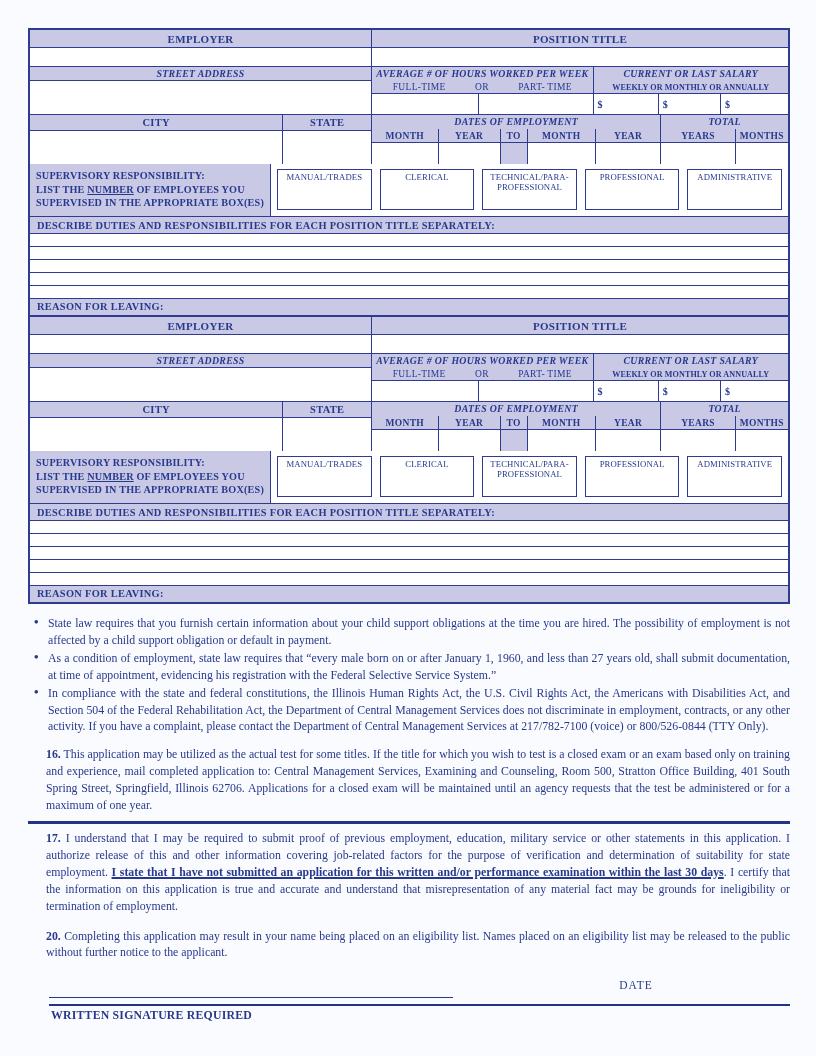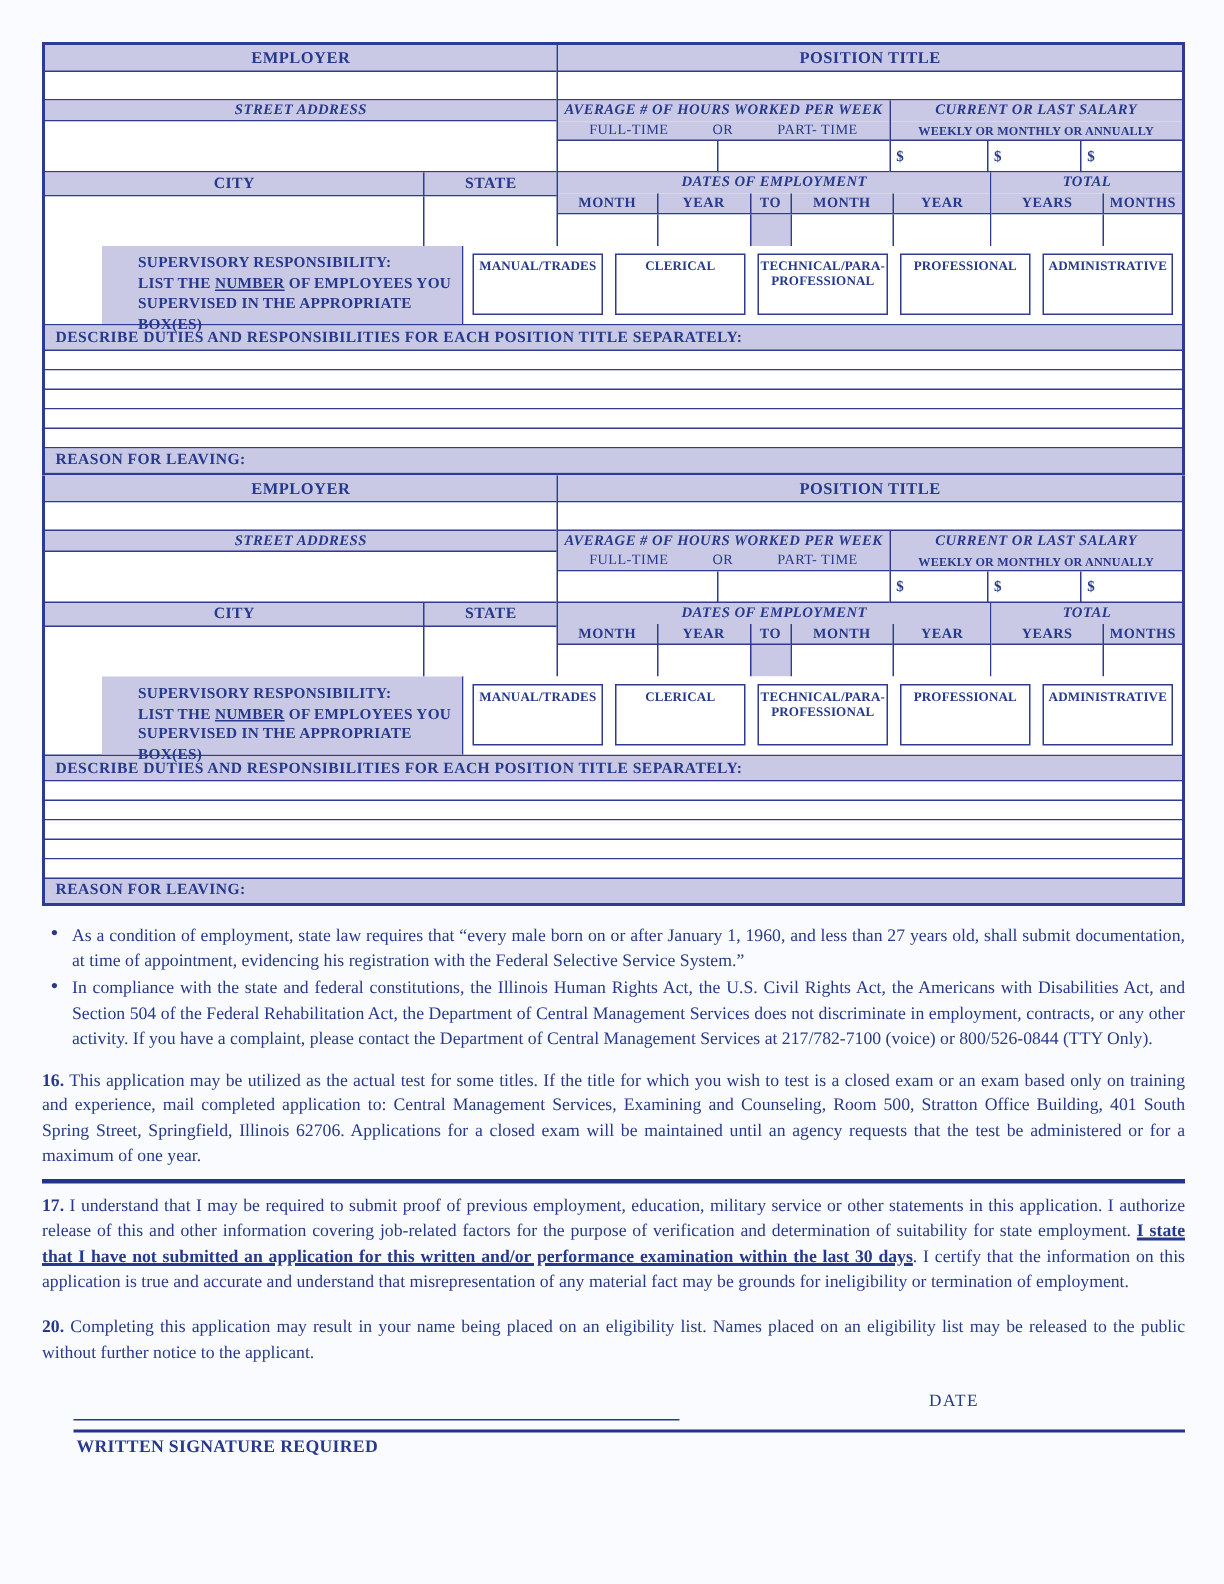--- a/index.html
+++ b/index.html
@@ -50,48 +50,48 @@
   .w-total { width:30.7%; border-left:1px solid #2e3b90; }
   .dc1 { width:22.7%; } .dc2 { width:21.6%; } .dc3 { width:9.3%; }
   .dc4 { width:23.7%; } .dc5 { width:22.7%; }
   .tc1 { width:58%; } .tc2 { width:42%; }
   .to-fill { background:#c9c9e6; }
   
   .sup-row { height:53px; border-bottom:1px solid #2e3b90; }
   .sup-label {
     width:31.8%; background:#c9c9e6; border-right:1.5px solid #2e3b90;
     font-weight:bold; font-size:10.2px; line-height:13.5px;
-    padding:5px 4px 0 24px; letter-spacing:.2px;margin-left:38px;
+    padding:5px 4px 0 6px; letter-spacing:.2px;
   }
   .sup-label .u { text-decoration:underline; }
   .sup-boxes { flex:1; display:flex; gap:8px; padding:5px 6px 6px 6px; background:#fff; }
   .cat-box {
     flex:1; border:1.5px solid #2e3b90; background:#fff;
-    font-weight:bold; font-size:8.7px; text-align:center;
+    font-weight:normal; font-size:8.7px; text-align:center;
     padding-top:2px; line-height:10px; letter-spacing:.1px;
   }
   .duties-hdr, .reason-hdr {
     background:#c9c9e6; border-bottom:1px solid #2e3b90;
     font-weight:bold; font-size:10.4px; letter-spacing:.3px;
     text-align:left; padding-left:7px;
   }
   .duties-hdr { height:17px; line-height:17px; }
   .reason-hdr { height:16px; line-height:16px; border-bottom:none; }
   .ruled { height:13px; background:#fff; border-bottom:1px solid #2e3b90; }
   
   .notices { margin-top:11px; }
   .bullet-item {
     position:relative; padding-left:20px; text-align:justify;
     font-size:11.8px; line-height:16.9px; margin-bottom:1px;
   }
   .bullet-item::before {
     content:"\2022"; position:absolute; left:6px; top:-1px;
     font-size:13px; font-weight:bold;
   }
-  .numbered { text-align:justify; font-size:11.8px; line-height:16.9px; }
+  .numbered { text-align:justify; font-size:11.8px; line-height:16.9px;margin-left:18px; }
   .numbered b.num { font-weight:bold; }
   .sec16 { margin-top:11px; }
   .rule-thick { border-top:3px solid #23338a; margin:7px 0 6px 0; }
   .sec18 { margin-top:13px; }
   .emph { font-weight:bold; text-decoration:underline; text-decoration-thickness:1.5px; }
   
   .sig-area { position:relative; height:56px; margin-top:18px;margin-left:21px; }
   .date-label {
     position:absolute; top:0; left:512px; width:150px; text-align:center;
     font-size:11.5px; letter-spacing:1px;
@@ -297,20 +297,21 @@
     <div class="ruled"></div>
     <div class="ruled"></div>
     <div class="ruled"></div>
     <div class="ruled"></div>
     <div class="ruled"></div>
     <div class="reason-hdr">REASON FOR LEAVING:</div>
   </div>
 </div>
 
 <div class="notices">
+  <div class="bullet-item">State law requires that you furnish certain information about your child support obligations at the time you are hired.  The possibility of employment is not affected by a child support obligation or default in payment.</div>
   <div class="bullet-item">As a condition of employment, state law requires that “every male born on or after January 1, 1960, and less than 27 years old, shall submit documentation, at time of appointment, evidencing his registration with the Federal Selective Service System.”</div>
   <div class="bullet-item">In compliance with the state and federal constitutions, the Illinois Human Rights Act, the U.S. Civil Rights Act, the Americans with Disabilities Act, and Section 504 of the Federal Rehabilitation Act, the Department of Central Management Services does not discriminate in employment, contracts, or any other activity.  If you have a complaint, please contact the Department of Central Management Services at 217/782-7100 (voice) or 800/526-0844 (TTY Only).</div>
 </div>
 
 <p class="numbered sec16"><b class="num">16.</b> <span>This application may be utilized as the actual test for some titles.  If the title for which you wish to test is a closed exam or an exam based only on training and experience, mail completed application to:  Central Management Services, Examining and Counseling, Room 500, Stratton Office Building, 401 South Spring Street, Springfield, Illinois 62706.  Applications for a closed exam will be maintained until an agency requests that the test be administered or for a maximum of one year.</span></p>
 
 <div class="rule-thick"></div>
 
 <p class="numbered"><b class="num">17.</b> <span>I understand that I may be required to submit proof of previous employment, education, military service or other statements in this application. I authorize release of this and other information covering job-related factors for the purpose of verification and determination of suitability for state employment.  </span><span class="emph">I state that I have not submitted an application for this written and/or performance examination within the last 30 days</span><span>.  I certify that the information on this application is true and accurate and understand that misrepresentation of any material fact may be grounds for ineligibility or termination of employment.</span></p>
 

